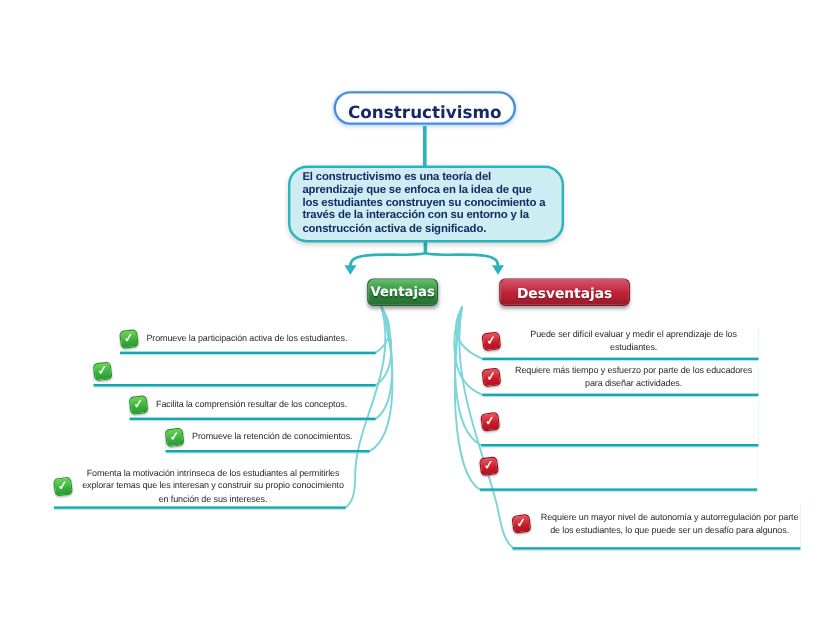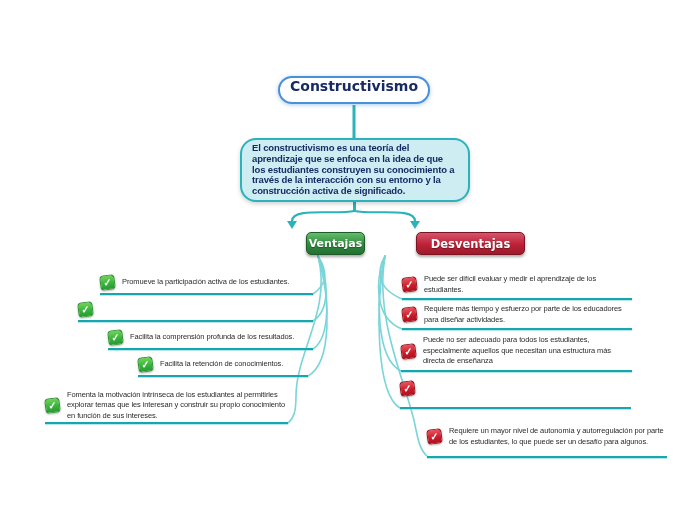--- a/index.html
+++ b/index.html
@@ -7,21 +7,21 @@
     position:relative;width:696px;height:520px;background:#ffffff;overflow:hidden;
     font-family:"Liberation Sans", sans-serif;
   }
   .connectors{position:absolute;left:0;top:0;width:696px;height:520px;pointer-events:none;}
 
   
   .root-node{
     position:absolute;left:278px;top:76px;width:152px;height:28px;
     background:#ffffff;border:2px solid #4a90d9;border-radius:15px;
     box-shadow:0 1px 4px rgba(74,144,217,.45);
-    display:flex;align-items:flex-start;justify-content:center;box-sizing:border-box;
+    display:flex;align-items:flex-end;justify-content:center;box-sizing:border-box;
     font-family:"DejaVu Sans", sans-serif;font-weight:bold;font-size:14px;color:#182a63;
   }
 
   
   .summary-node{
     position:absolute;left:240px;top:138px;width:230px;height:64px;box-sizing:border-box;
     background:#cdedf3;border:2px solid #2ab3ba;border-radius:16px;
     box-shadow:0 2px 4px rgba(0,0,0,.18);
     display:flex;align-items:center;padding:3px 10px;
   }
@@ -50,21 +50,21 @@
     border:1.5px solid #7c1322;
   }
 
   
   .item{
     position:absolute;display:flex;align-items:center;gap:7px;box-sizing:border-box;
     border-bottom:2px solid #18a6ae;box-shadow:0 1px 0 rgba(122,213,217,.55);
     padding-bottom:2px;
   }
   .item-text{
-    font-size:7.5px;line-height:10.5px;letter-spacing:-.1px;color:#2b2b2b;
+    font-size:7.5px;line-height:10.5px;letter-spacing:-.1px;color:#2b2b2b;text-align:center;
   }
   .nowrap .item-text{white-space:nowrap;}
 
   .check{
     flex:0 0 15px;width:15px;height:15px;border-radius:4px;
     display:flex;align-items:center;justify-content:center;
     color:#fff;font-size:10px;font-weight:bold;line-height:1;
     transform:rotate(-7deg);box-shadow:0 1px 2px rgba(0,0,0,.3);box-sizing:border-box;
   }
   .check.green{background:linear-gradient(180deg,#6fd356 0%,#35b23a 60%,#2a9a31 100%);border:1px solid #2a9130;}
@@ -131,42 +131,41 @@
 
   <div class="item nowrap v1">
     <span class="check green">✓</span>
     <span class="item-text">Promueve la participación activa de los estudiantes.</span>
   </div>
   <div class="item nowrap v2">
     <span class="check green">✓</span>
   </div>
   <div class="item nowrap v3">
     <span class="check green">✓</span>
-    <span class="item-text">Facilita la comprensión profunda de los resultados.</span>
+    <span class="item-text">Facilita la comprensión resultar de los conceptos.</span>
   </div>
   <div class="item nowrap v4">
     <span class="check green">✓</span>
-    <span class="item-text">Facilita la retención de conocimientos.</span>
+    <span class="item-text">Promueve la retención de conocimientos.</span>
   </div>
   <div class="item v5">
     <span class="check green">✓</span>
     <span class="item-text">Fomenta la motivación intrínseca de los estudiantes al permitirles explorar temas que les interesan y construir su propio conocimiento en función de sus intereses.</span>
   </div>
 
   <div class="item d1">
     <span class="check red">✓</span>
     <span class="item-text">Puede ser difícil evaluar y medir el aprendizaje de los estudiantes.</span>
   </div>
   <div class="item d2">
     <span class="check red">✓</span>
     <span class="item-text">Requiere más tiempo y esfuerzo por parte de los educadores para diseñar actividades.</span>
   </div>
   <div class="item d3">
     <span class="check red">✓</span>
-    <span class="item-text">Puede no ser adecuado para todos los estudiantes, especialmente aquellos que necesitan una estructura más directa de enseñanza</span>
   </div>
   <div class="item d4">
     <span class="check red">✓</span>
   </div>
   <div class="item d5">
     <span class="check red">✓</span>
     <span class="item-text">Requiere un mayor nivel de autonomía y autorregulación por parte de los estudiantes, lo que puede ser un desafío para algunos.</span>
   </div>
 
 </div>

